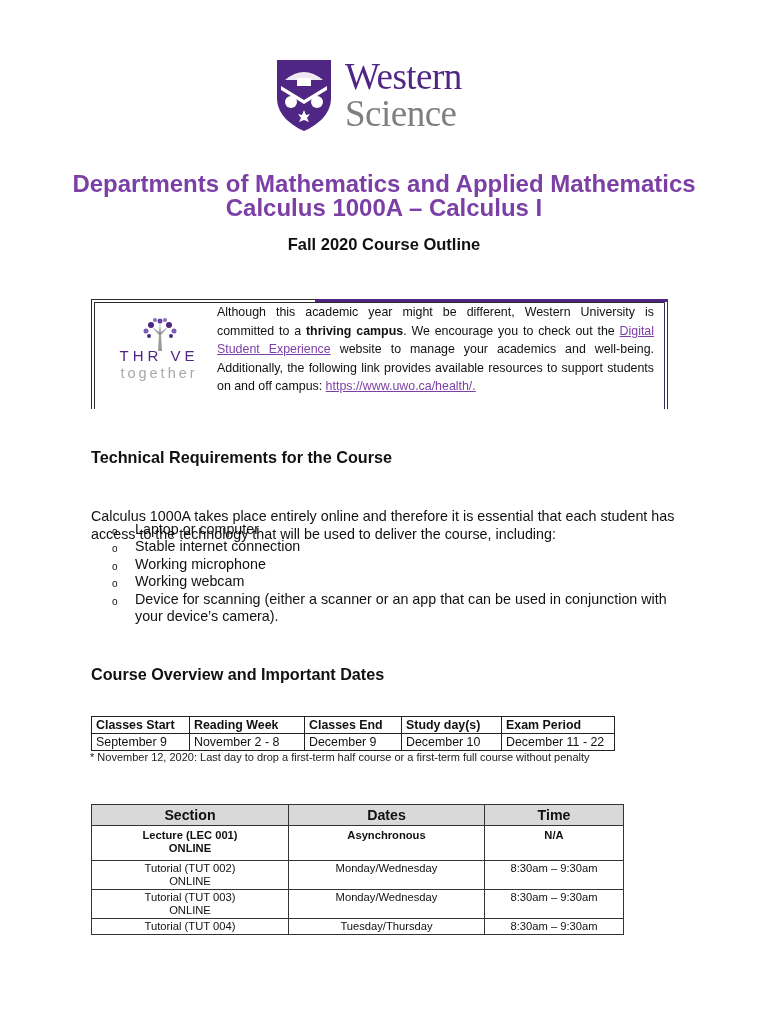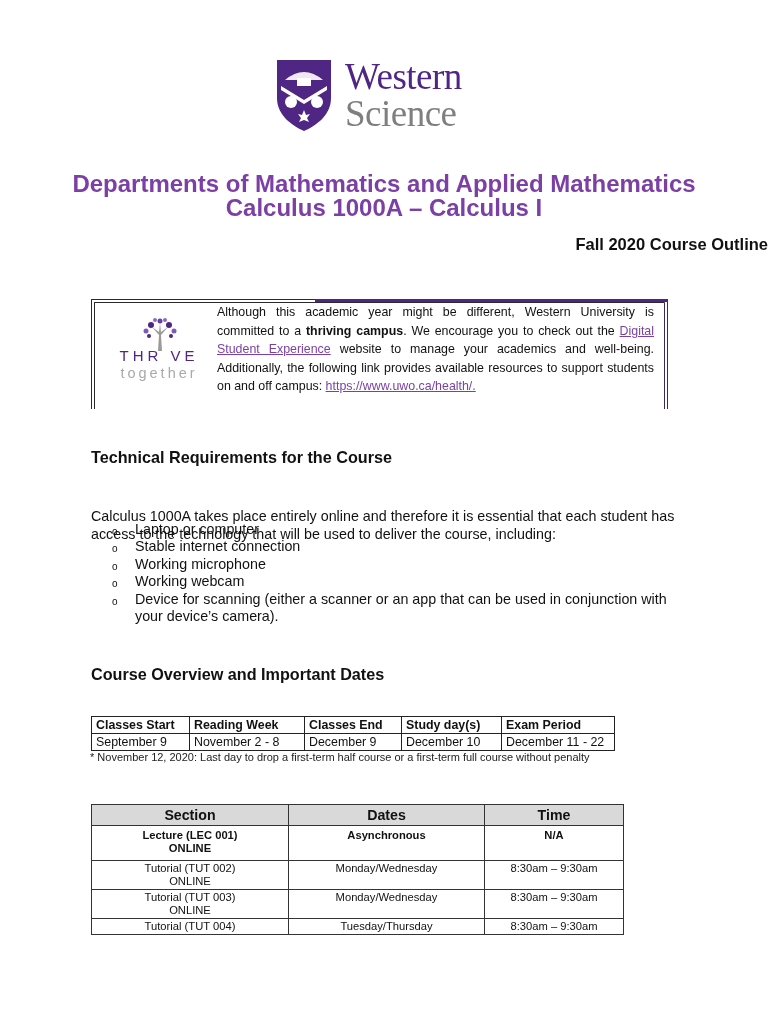--- a/index.html
+++ b/index.html
@@ -5,21 +5,21 @@
   html, body { margin:0; padding:0; background:#ffffff; }
   body { width:768px; height:1024px; position:relative; overflow:hidden; font-family:"Liberation Sans", sans-serif; color:#111; }
   .abs { position:absolute; }
   
   .logo { left:275px; top:56px; width:210px; height:78px; }
   .logo-text { position:absolute; left:70px; top:2px; font-family:"Liberation Serif", serif; line-height:1; }
   .logo-w { font-size:37px; color:#4f2683; display:block; letter-spacing:-0.5px; }
   .logo-s { font-size:37px; color:#7f7f7f; display:block; margin-top:0px; letter-spacing:-0.5px; }
   
   .title { left:0; width:768px; text-align:center; font-weight:bold; color:#7b3fa5; font-size:24px; }
-  .subtitle { left:0; width:768px; text-align:right; font-weight:bold; font-size:16.5px; color:#111; }
+  .subtitle { left:0; width:768px; text-align:center; font-weight:bold; font-size:16.5px; color:#111; }
   
   .thrive-box { left:91px; top:299px; width:577px; height:110px; box-sizing:border-box;
      border-top:4px double #2a2a2a; border-left:4px double #2a2a2a; border-right:4px double #3a2a5a; }
   .thrive-box .topline { position:absolute; left:220px; right:-4px; top:-4px; height:3px; background:#4f2683; }
   .thrive-logo { position:absolute; left:14px; top:12px; width:100px; height:70px; text-align:center; }
   .thrive-word { position:absolute; left:0; top:32px; width:100px; font-size:15px; letter-spacing:4px; color:#4f2683; }
   .together { position:absolute; left:0; top:50px; width:100px; font-size:14.5px; letter-spacing:3px; color:#a9a9a9; }
   .thrive-text { position:absolute; left:122px; top:0; width:437px; font-size:12.4px; line-height:18.5px; text-align:justify; color:#111; }
   .thrive-text a { color:#7b3fa5; text-decoration:underline; }
   

